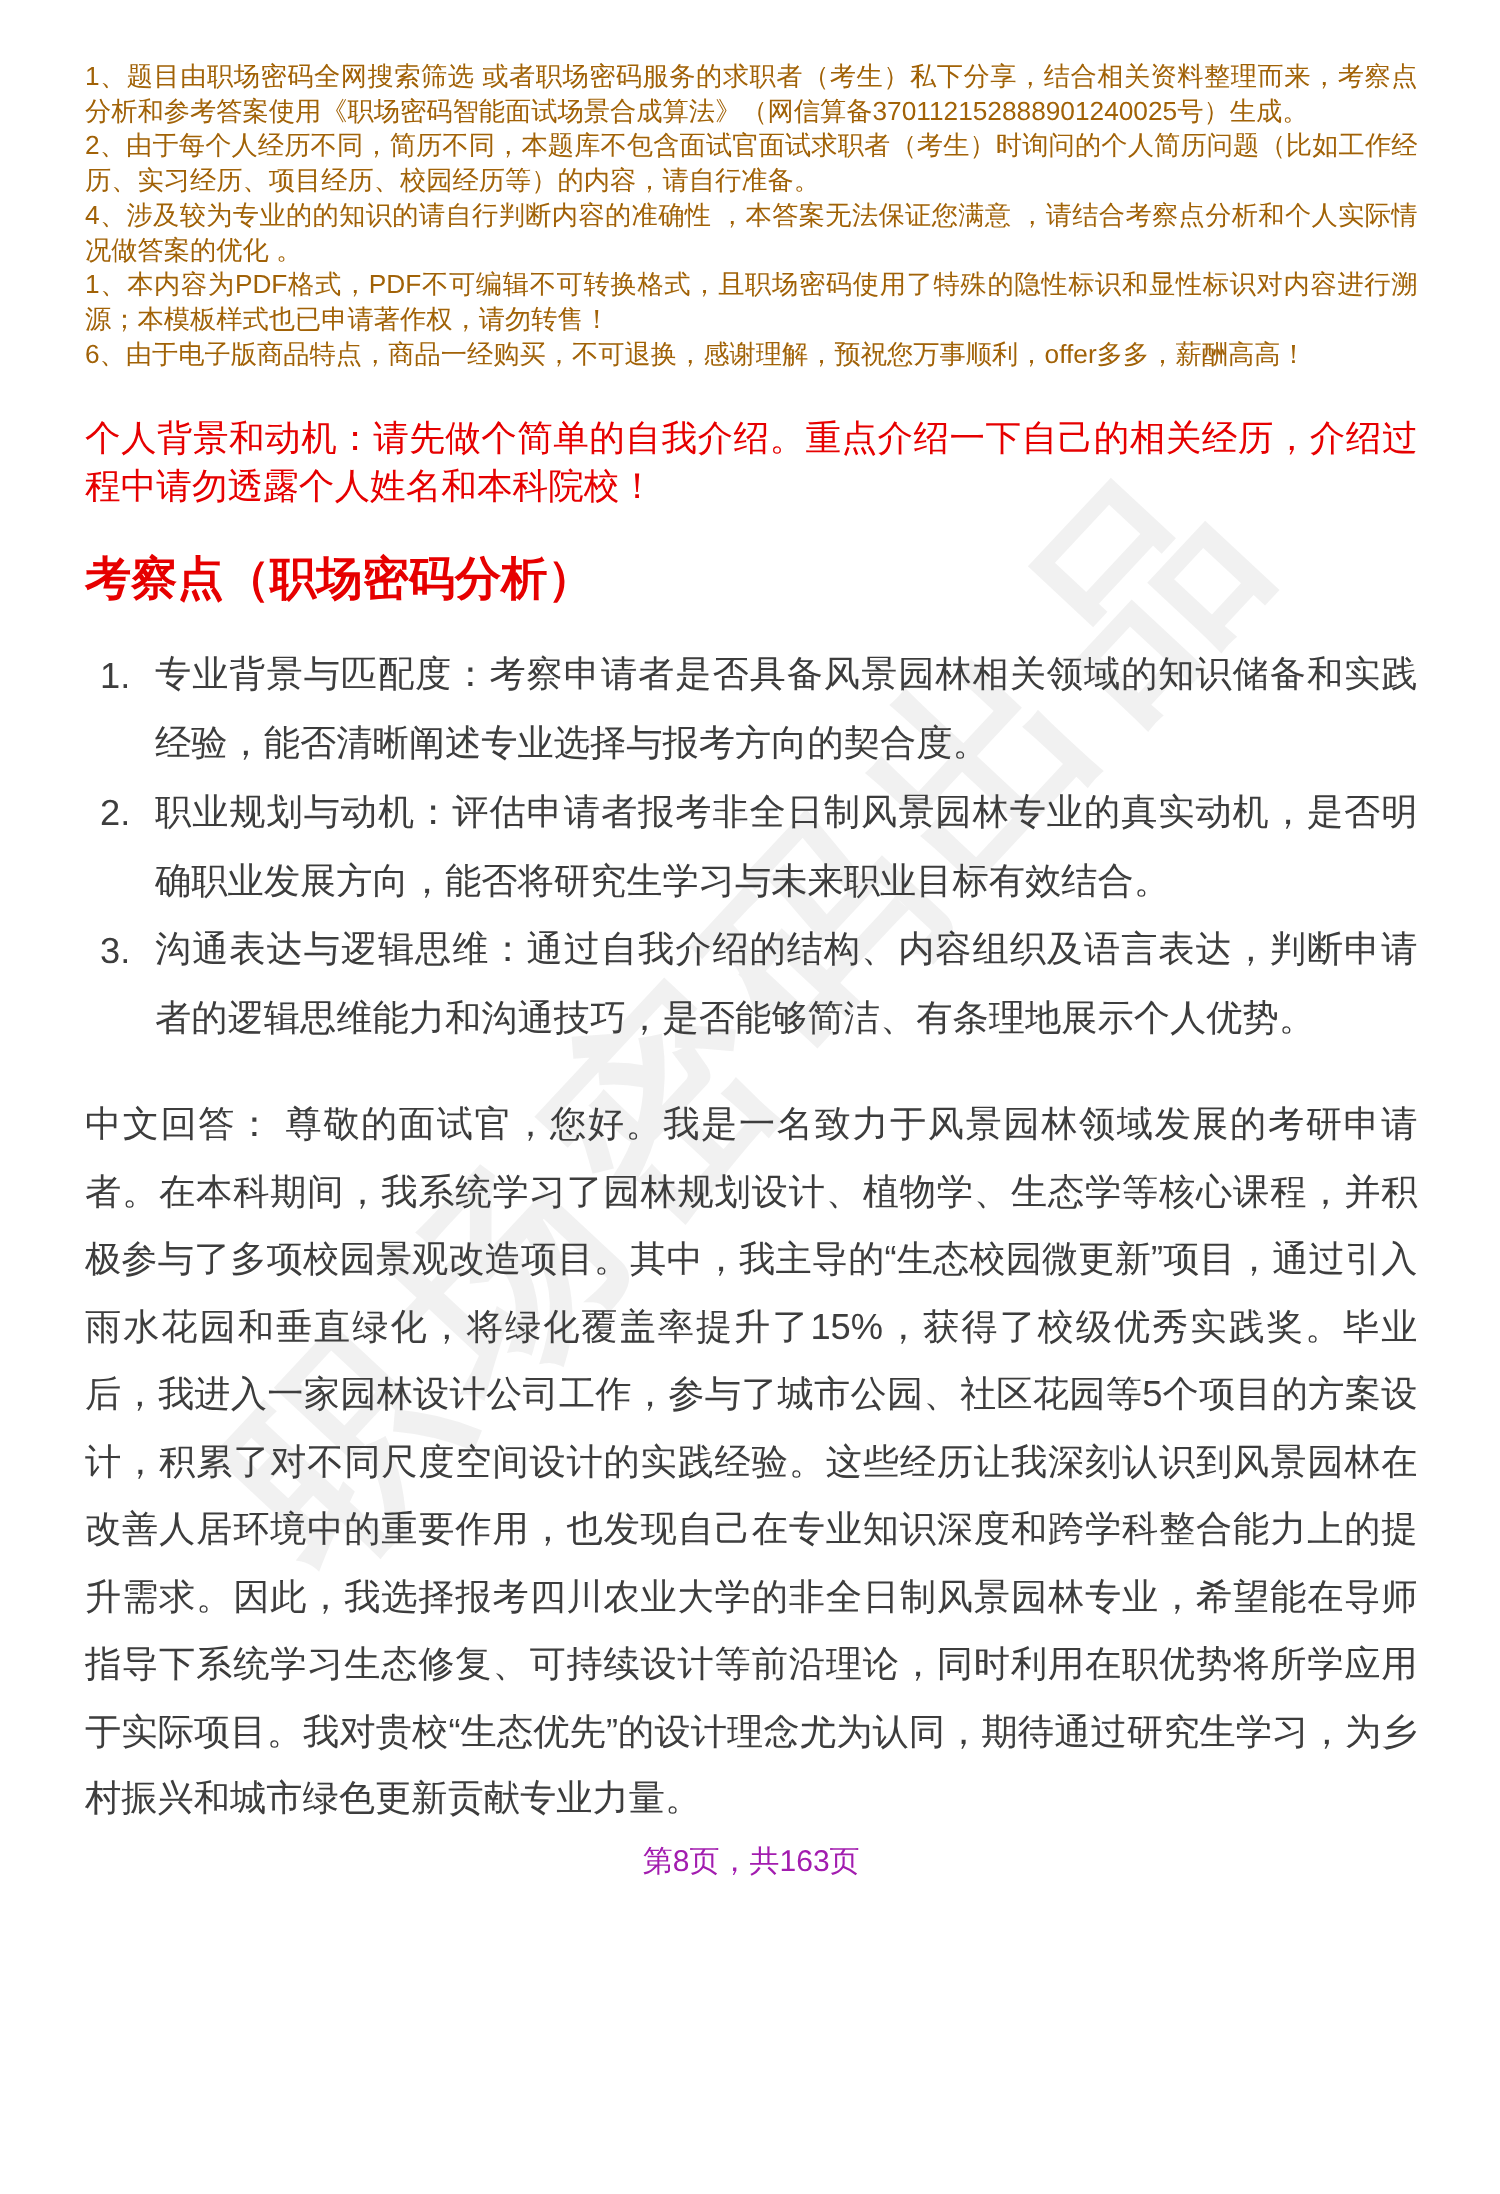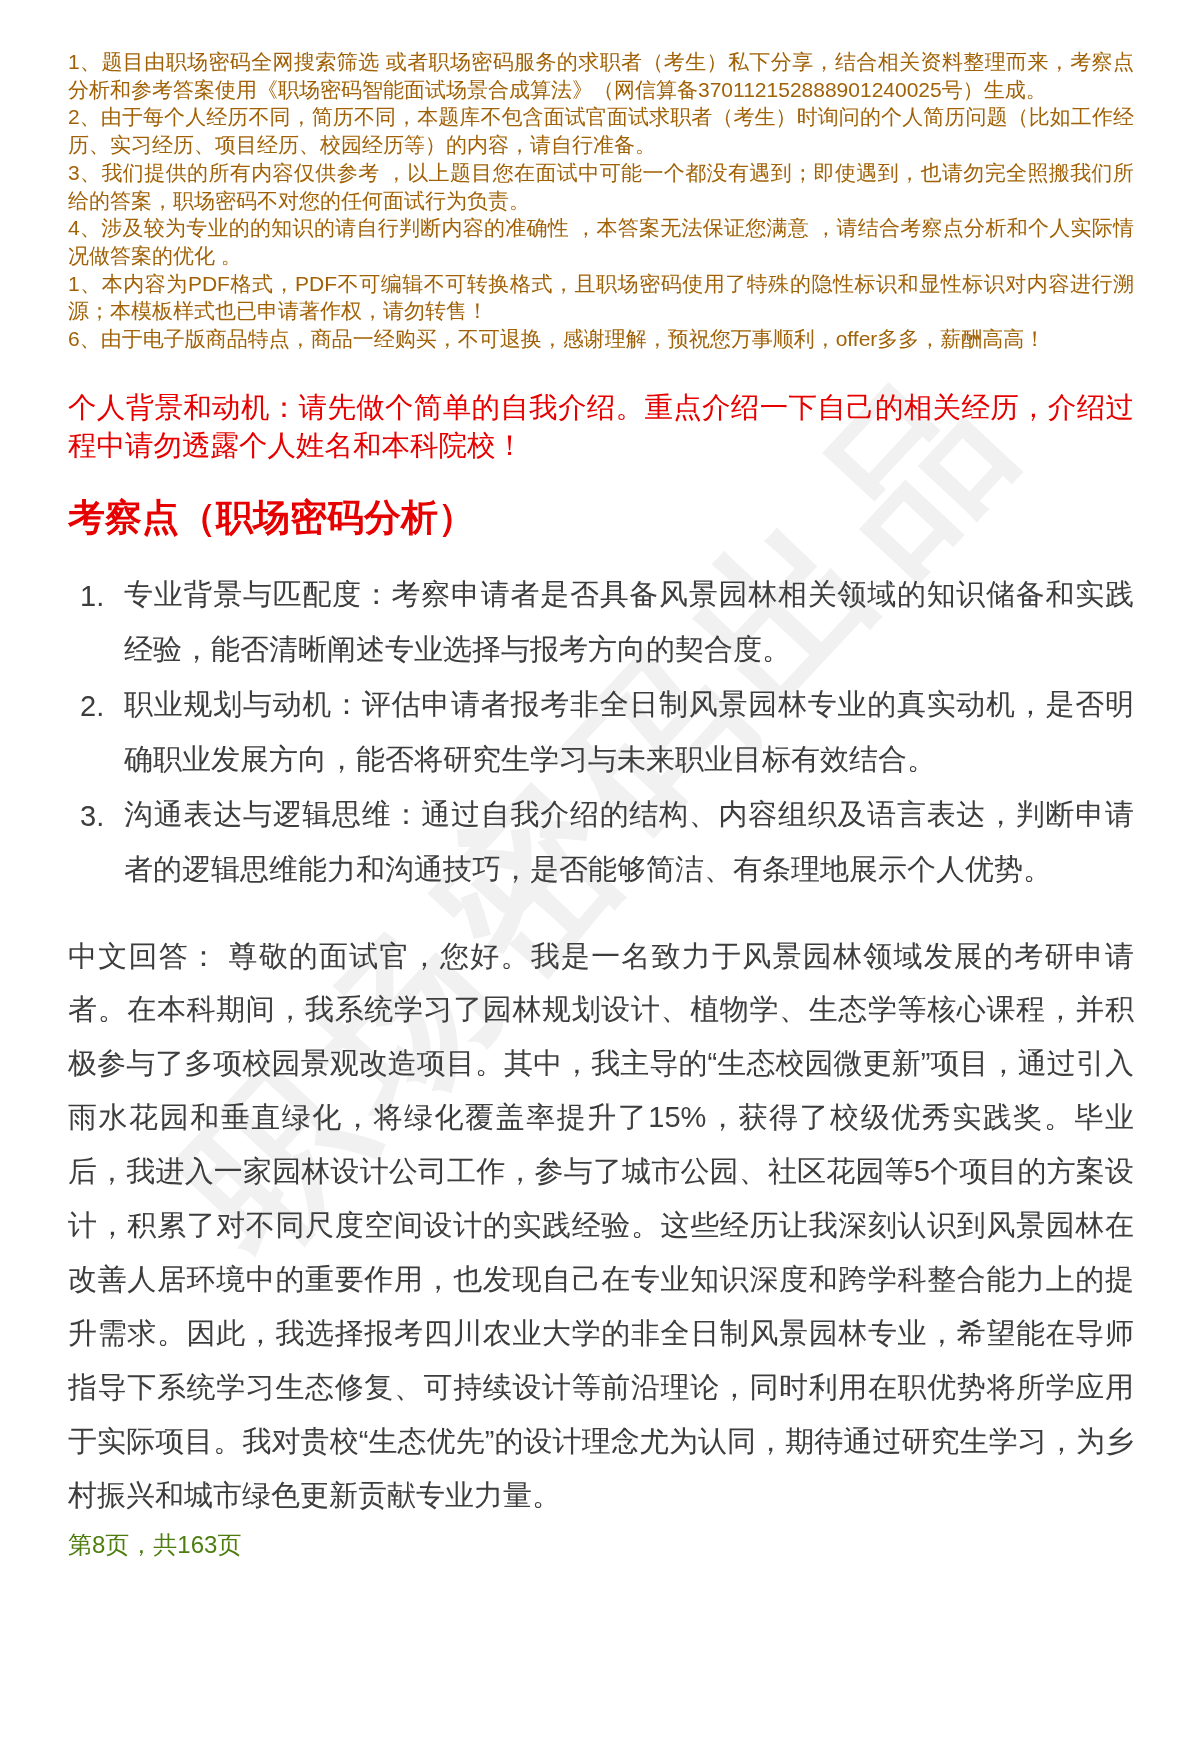--- a/index.html
+++ b/index.html
@@ -79,38 +79,37 @@
   }
   .answer {
     margin-top: 30px;
     color: #3d3d3d;
     font-size: 29px;
     line-height: 1.86;
     text-align: justify;
   }
   .footer {
     margin-top: 6px;
-    color: #4d7c0f;
+    color: #a21caf;
     font-size: 24px;
-    text-align: left;
+    text-align: center;
   }
 </style>
 </head>
 <body>
 
 <div class="page">
 
   <div class="watermark">职场密码出品</div>
 
   <div class="content">
 
     <div class="disclaimer">
       <p>1、题目由职场密码全网搜索筛选 或者职场密码服务的求职者（考生）私下分享，结合相关资料整理而来，考察点分析和参考答案使用《职场密码智能面试场景合成算法》（网信算备370112152888901240025号）生成。</p>
       <p>2、由于每个人经历不同，简历不同，本题库不包含面试官面试求职者（考生）时询问的个人简历问题（比如工作经历、实习经历、项目经历、校园经历等）的内容，请自行准备。</p>
-      <p>3、我们提供的所有内容仅供参考 ，以上题目您在面试中可能一个都没有遇到；即使遇到，也请勿完全照搬我们所给的答案，职场密码不对您的任何面试行为负责。</p>
       <p>4、涉及较为专业的的知识的请自行判断内容的准确性 ，本答案无法保证您满意 ，请结合考察点分析和个人实际情况做答案的优化 。</p>
       <p>1、本内容为PDF格式，PDF不可编辑不可转换格式，且职场密码使用了特殊的隐性标识和显性标识对内容进行溯源；本模板样式也已申请著作权，请勿转售！</p>
       <p>6、由于电子版商品特点，商品一经购买，不可退换，感谢理解，预祝您万事顺利，offer多多，薪酬高高！</p>
     </div>
 
     <div class="q-heading">个人背景和动机：请先做个简单的自我介绍。重点介绍一下自己的相关经历，介绍过程中请勿透露个人姓名和本科院校！</div>
 
     <div class="s-heading">考察点（职场密码分析）</div>
 
     <div class="points">

